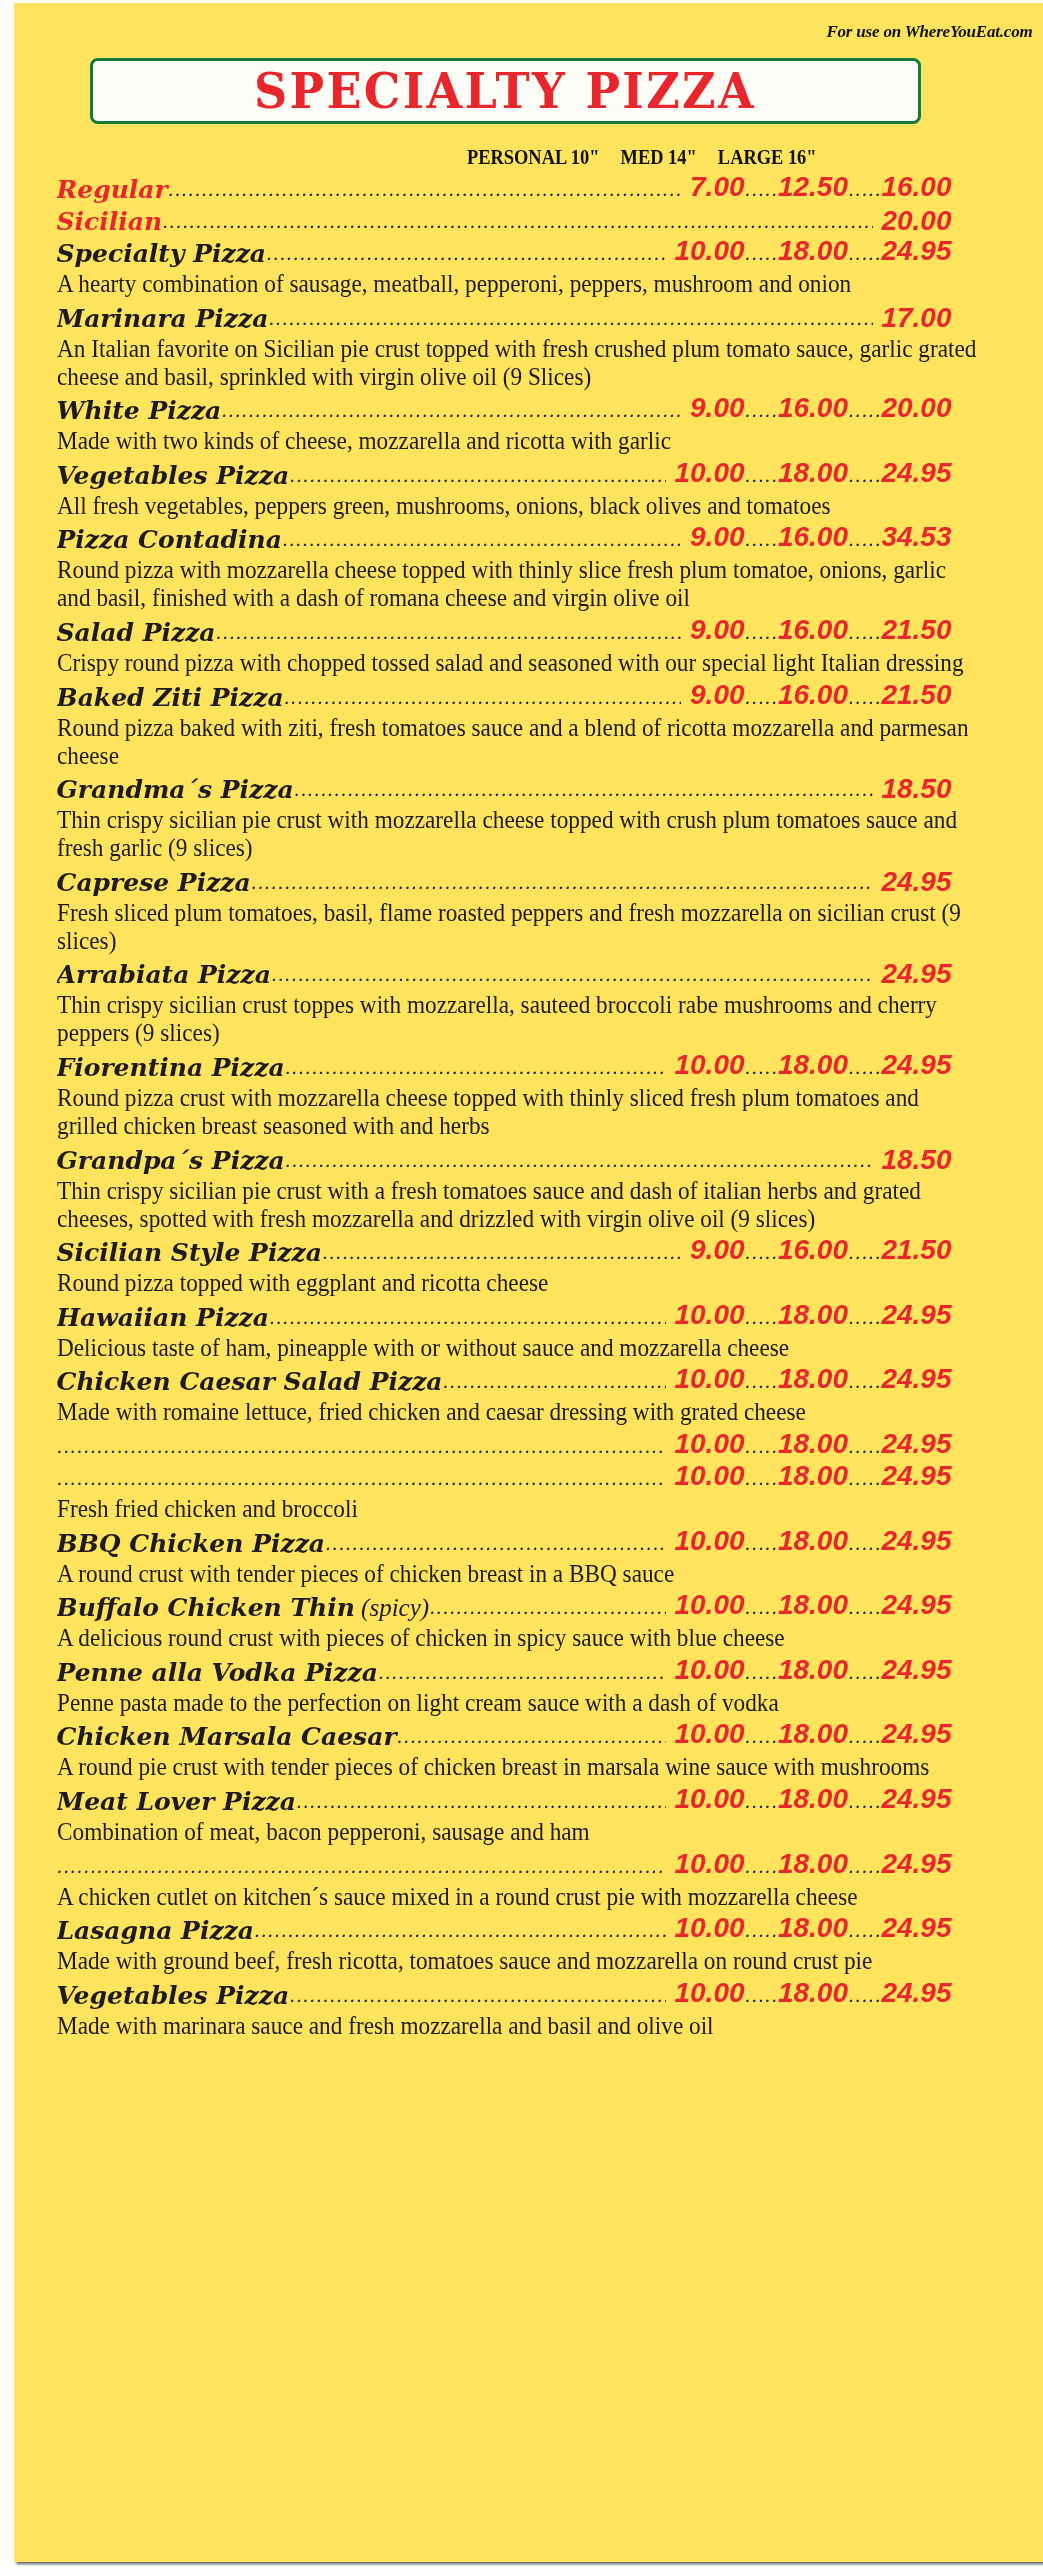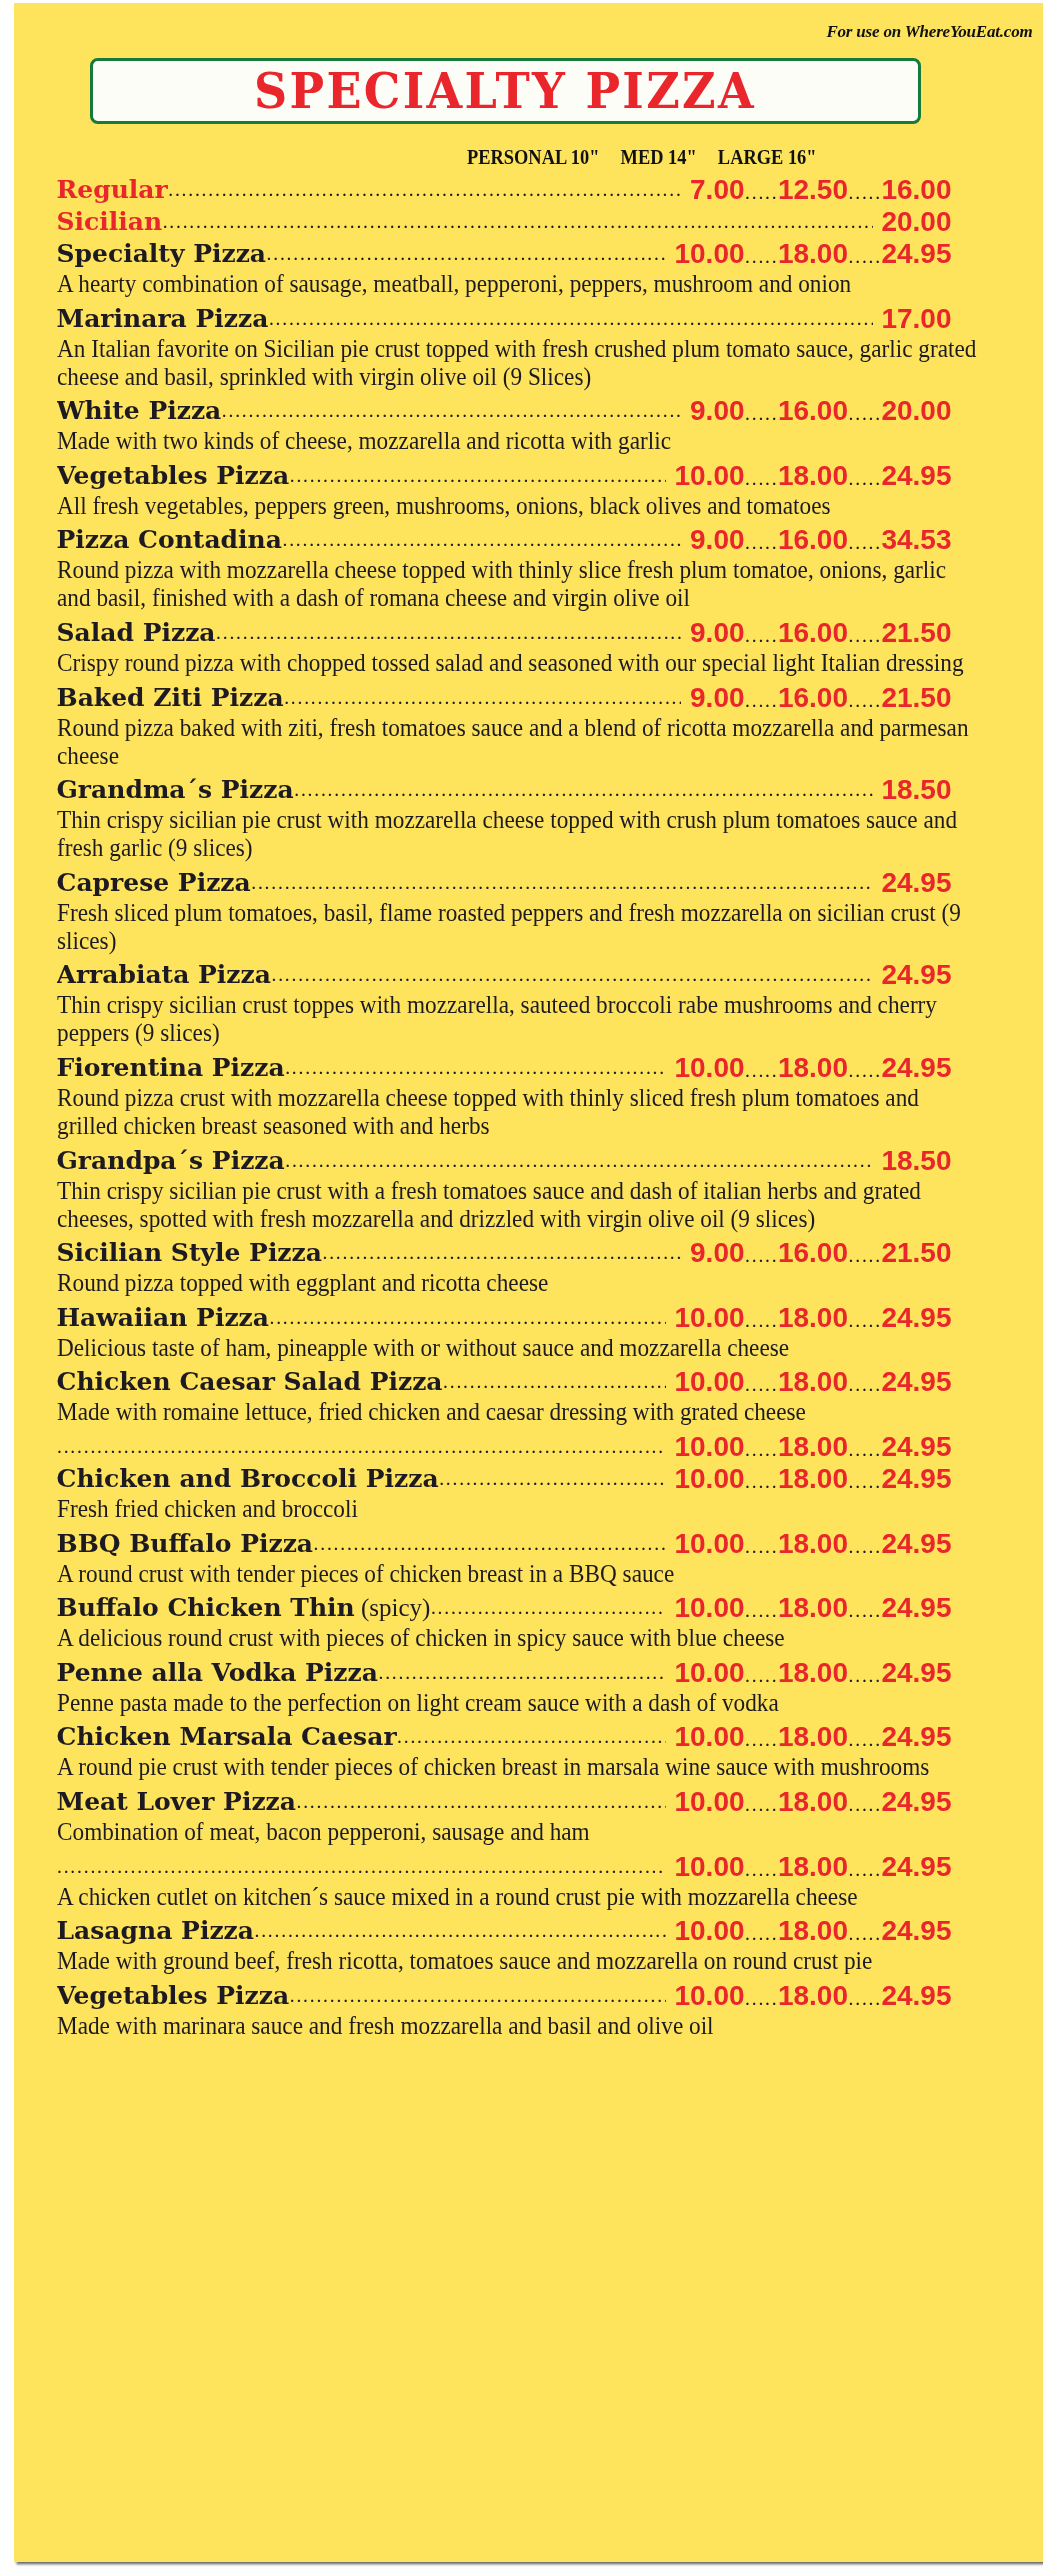--- a/index.html
+++ b/index.html
@@ -25,23 +25,23 @@
       color: #e8262b; letter-spacing: 2.3px; transform: scaleY(1.05);
     }
     .col-headers {
       position: absolute; top: 143px; left: 453px;
       font-family: "Liberation Serif", serif; font-weight: bold; font-size: 20px;
       color: #111; display: flex; gap: 23px; transform: scaleX(0.92); transform-origin: left;
     }
     .menu { position: absolute; left: 43px; top: 171px; width: 895px; }
     .item { margin: 0; }
     .row {
-      display: flex; align-items: flex-start; height: 32px; line-height: 32px;
+      display: flex; align-items: flex-end; height: 32px; line-height: 32px;
       font-family: "DejaVu Serif", serif; font-weight: bold; font-size: 25px; color: #1e1a22;
-      white-space: nowrap; overflow: hidden;
+      white-space: nowrap; overflow: hidden; font-style: italic;
     }
     .row .name { flex: none; }
     .row .name.red { color: #e8262b; }
     .row .suffix { font-family: "Liberation Serif", serif; font-weight: normal; font-size: 25px; margin-left: 6.2px; }
     .row .leader { flex: 1 1 auto; overflow: hidden; color: #1e1a22; font-weight: normal; font-size: 18.5px; letter-spacing: 0.8px; }
     .row .leader::before { content: "......................................................................................................................................................................"; }
     .prices { flex: none; display: flex; align-items: baseline; }
     .price { color: #e8262b; font-family: "Liberation Sans", sans-serif; font-weight: bold; font-size: 28px; }
     .sep { color: #1e1a22; font-size: 18.5px; font-weight: normal; letter-spacing: 0.8px; }
     .desc {
@@ -304,36 +304,35 @@
             <span class="price">10.00</span>
             <span class="sep"> ..... </span>
             <span class="price">18.00</span>
             <span class="sep"> ..... </span>
             <span class="price">24.95</span>
           </span>
         </div>
       </div>
       <div class="item">
         <div class="row">
-          <span class="name">Chicken and Broccoli Pizza</span>
           <span class="leader"></span>
           <span class="prices">
             <span>&nbsp;</span>
             <span class="price">10.00</span>
             <span class="sep"> ..... </span>
             <span class="price">18.00</span>
             <span class="sep"> ..... </span>
             <span class="price">24.95</span>
           </span>
         </div>
         <div class="desc">Fresh fried chicken and broccoli</div>
       </div>
       <div class="item">
         <div class="row">
-          <span class="name">BBQ Buffalo Pizza</span>
+          <span class="name">BBQ Chicken Pizza</span>
           <span class="leader"></span>
           <span class="prices">
             <span>&nbsp;</span>
             <span class="price">10.00</span>
             <span class="sep"> ..... </span>
             <span class="price">18.00</span>
             <span class="sep"> ..... </span>
             <span class="price">24.95</span>
           </span>
         </div>

